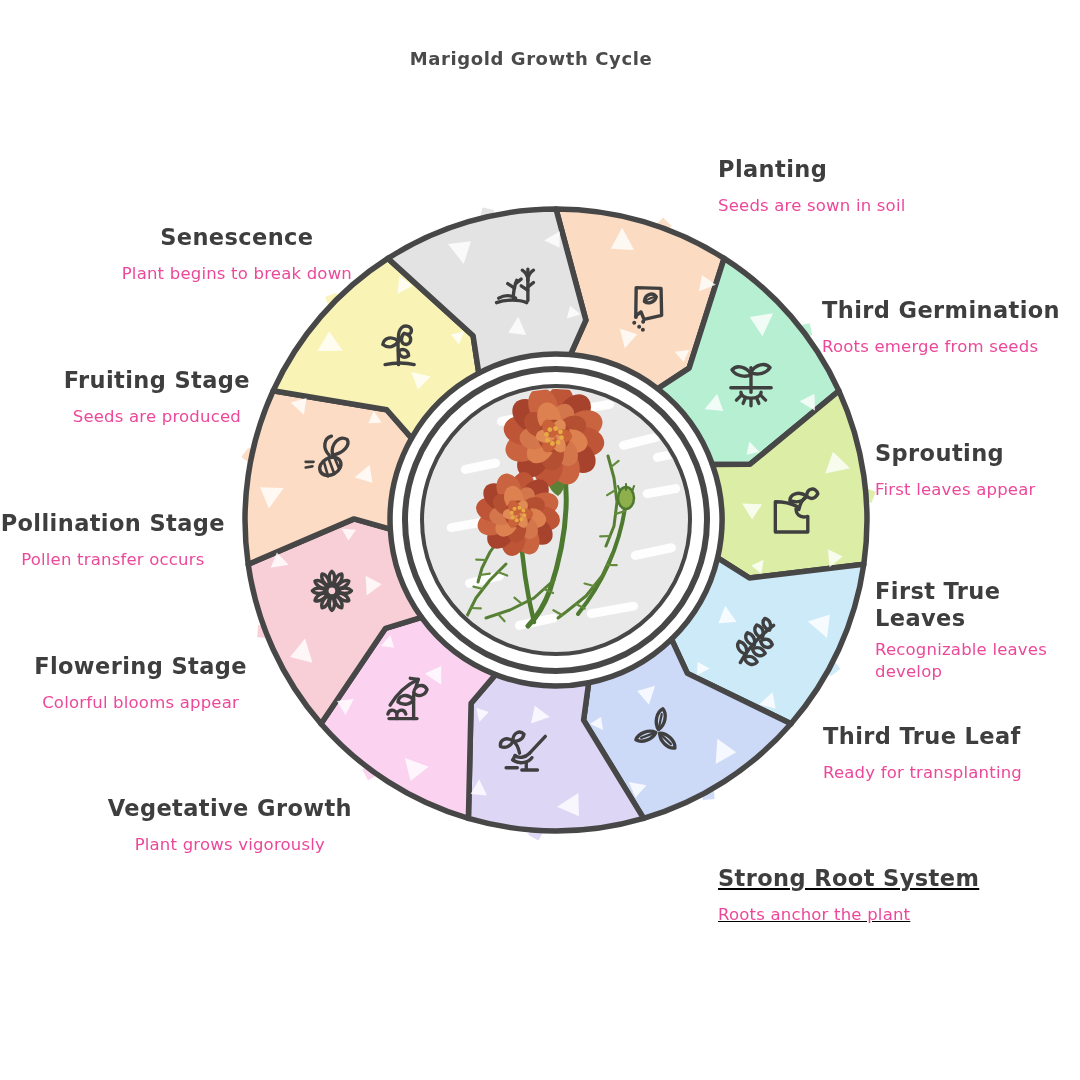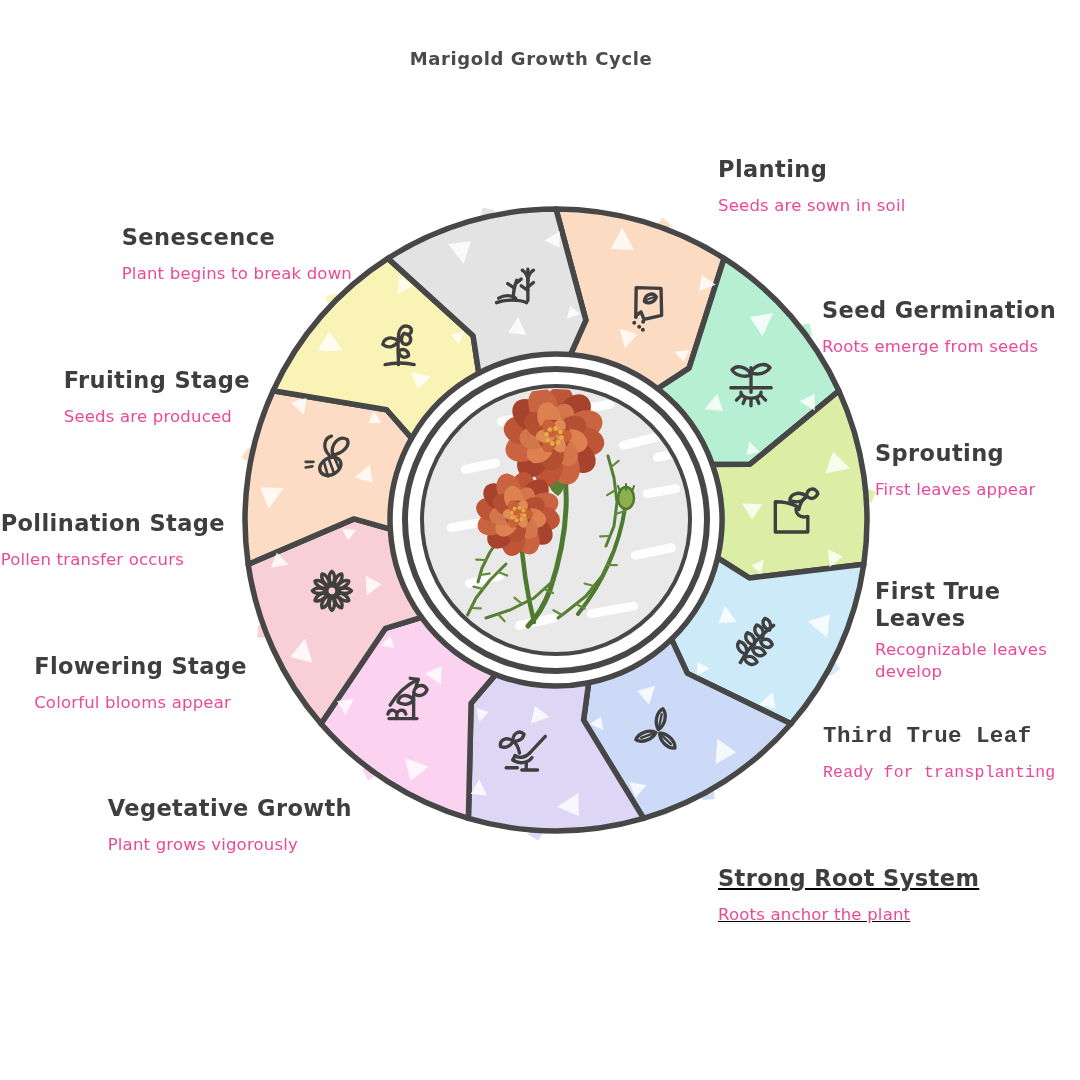--- a/index.html
+++ b/index.html
@@ -3,21 +3,21 @@
 <meta charset="utf-8">
 <style>
   html,body{margin:0;padding:0;background:#ffffff;}
   body{width:1080px;height:1080px;position:relative;overflow:hidden;
        font-family:"DejaVu Sans","Liberation Sans",sans-serif;}
   .title{position:absolute;top:48px;left:0;width:1062px;text-align:center;
          font-size:18px;font-weight:700;color:#4a4a4a;letter-spacing:.6px;}
   #wheel{position:absolute;left:0;top:0;}
   #labels{position:absolute;left:0;top:4px;width:1080px;height:1080px;pointer-events:none;margin-top:16px;}
   .stage-label{position:absolute;white-space:nowrap;}
-  .stage-label.align-right{text-align:left;}
+  .stage-label.align-right{text-align:center;}
   .stage-name{font-size:22.5px;font-weight:700;color:#3e3e3e;letter-spacing:.4px;line-height:1.18;}
   .stage-desc{margin-top:12px;font-size:16.5px;color:#ec4899;letter-spacing:.2px;line-height:1.3;}
   .stage-label.wrap{white-space:normal;width:188px;}
   .stage-label.wrap .stage-desc{margin-top:8px;}
 </style>
 </head>
 <body>
 
 <div class="title">Marigold Growth Cycle</div>
 <svg id="wheel" width="1080" height="1080" viewBox="0 0 1080 1080">
@@ -340,32 +340,32 @@
         </g>
       </g>
     </g>
   </svg>
 <div id="labels">
     <div class="stage-label" style="top: 136px; left: 718px;">
       <div class="stage-name">Planting</div>
       <div class="stage-desc">Seeds are sown in soil</div>
     </div>
     <div class="stage-label" style="top: 277px; left: 822px;">
-      <div class="stage-name">Seed Germination</div>
+      <div class="stage-name">Third Germination</div>
       <div class="stage-desc">Roots emerge from seeds</div>
     </div>
     <div class="stage-label" style="top: 420px; left: 875px;">
       <div class="stage-name">Sprouting</div>
       <div class="stage-desc">First leaves appear</div>
     </div>
     <div class="stage-label wrap" style="top: 558px; left: 875px;">
       <div class="stage-name">First True Leaves</div>
       <div class="stage-desc">Recognizable leaves develop</div>
     </div>
-    <div class="stage-label" style="top: 703px; left: 823px; font-family: Liberation Mono, monospace;">
+    <div class="stage-label" style="top: 703px; left: 823px;">
       <div class="stage-name">Third True Leaf</div>
       <div class="stage-desc">Ready for transplanting</div>
     </div>
     <div class="stage-label" style="top: 845px; left: 718px; text-decoration: underline;">
       <div class="stage-name">Strong Root System</div>
       <div class="stage-desc">Roots anchor the plant</div>
     </div>
     <div class="stage-label align-right" style="top: 633px; right: 833px;">
       <div class="stage-name">Flowering Stage</div>
       <div class="stage-desc">Colorful blooms appear</div>

